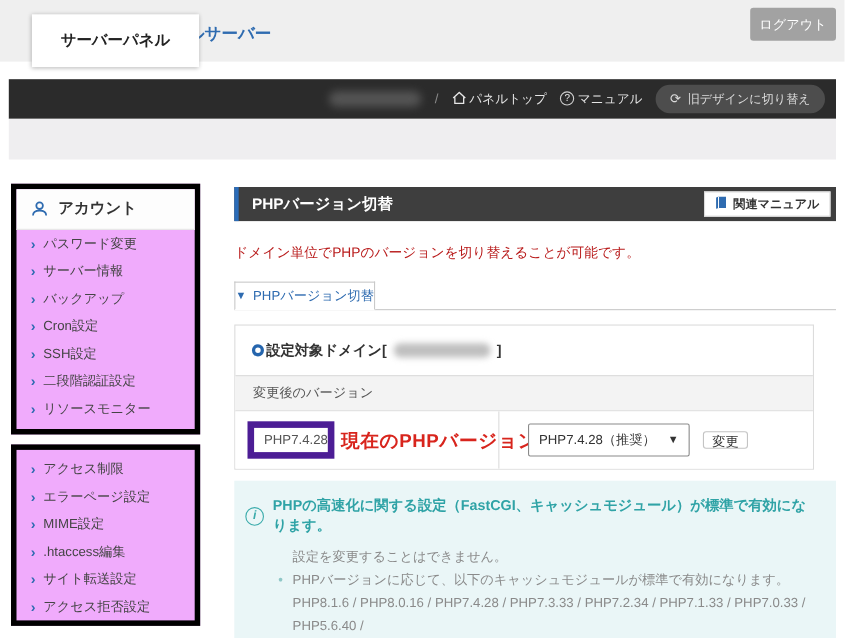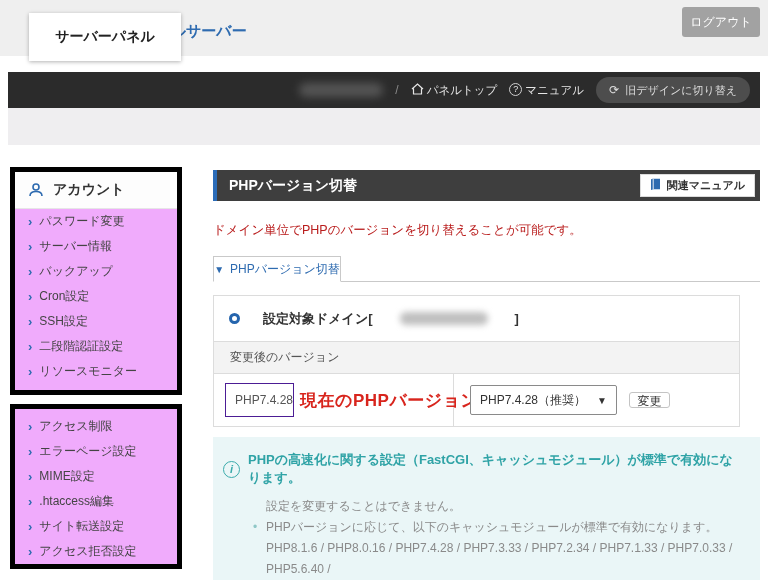--- a/index.html
+++ b/index.html
@@ -58,38 +58,38 @@
   .description { margin-top:21px; font-size:12.5px; color:#b91c1c; }
 
   .tabrow { position:relative; margin-top:17px; height:26px; }
   .tabrow .underline { position:absolute; left:0; right:0; bottom:0; border-bottom:1px solid #c9c9c9; }
   .tab { position:absolute; left:0; bottom:0; width:128px; height:26px; background:#fff;
     border:1px solid #c9c9c9; border-bottom:1px solid #fff; display:flex; align-items:center; gap:6px;
     justify-content:center; font-size:12px; color:#2e6bb0; cursor:pointer; z-index:2; }
   .tab .chev { font-size:10px; color:#2e6bb0; }
 
   .panel { margin-top:13px; width:527px; border:1px solid #dcdcdc; background:#fff; }
-  .domain-row { height:45px; display:flex; align-items:center; gap:23px; padding-left:15px; }
+  .domain-row { height:45px; display:flex; align-items:center; gap:2px; padding-left:15px; }
   .ring-icon { width:11px; height:11px; border:3px solid #2565ad; border-radius:50%; }
   .domain-label { font-size:13px; font-weight:bold; color:#333; }
   .domain-blur { width:88px; height:13px; border-radius:6px; background:#bfbfbf; filter:blur(3px); margin:0 4px; }
 
   .tbl-head { display:flex; height:33px; background:#f3f3f3; border-top:1px solid #dcdcdc; border-bottom:1px solid #dcdcdc; }
   .tbl-row  { display:flex; height:52px; background:#fff; }
   .cell-l { width:240px; border-right:1px solid #dcdcdc; display:flex; align-items:center; padding-left:15px; }
   .cell-r { flex:1; display:flex; align-items:center; padding-left:16px; }
   .th-text { font-size:12px; color:#555; }
 
-  .redbox { display:flex; align-items:center; width:120px; height:34px; border:1px solid #4c1d95;
+  .redbox { display:flex; align-items:center; width:120px; height:34px; border:6px solid #4c1d95;
     background:#fff; padding-left:9px; margin-left:-4px; }
   .redbox-text { font-size:12px; color:#555; }
   .annotation { margin-left:6px; font-size:17px; font-weight:bold; color:#d8251d; letter-spacing:0.5px; white-space:nowrap; }
 
   .select-box { width:147px; height:30px; border:1px solid #8a8a8a; border-radius:2px; background:#fff;
-    display:flex; align-items:center; justify-content:space-between; padding:0 9px; font-size:12px; color:#333; cursor:pointer; }
+    display:flex; align-items:center; justify-content:space-between; padding:0 9px; font-size:12px; color:#333; cursor:pointer;margin-left:10px; }
   .select-chev { font-size:10px; color:#333; }
   .change-btn { margin-left:12px; width:41px; height:16px; background:#fff; border:1px solid #c4c4c4;
     border-radius:3px; font-size:12px; color:#333; font-family:inherit; cursor:pointer; }
 
   .infobox { margin-top:10px; width:547px; height:170px; background:#eaf6f7; padding:14px 16px 0 10px; }
   .info-head { display:flex; align-items:center; gap:8px; }
   .info-i { flex:0 0 auto; width:17px; height:17px; border:1.5px solid #3aabab; border-radius:50%;
     display:flex; align-items:center; justify-content:center; font-size:11px; font-style:italic; font-weight:bold; color:#3aabab; }
   .info-title { font-size:13px; font-weight:bold; color:#2fa3a6; }
   .info-body { margin:9px 0 0 30px; font-size:12px; color:#8a8a8a; line-height:21px; }

